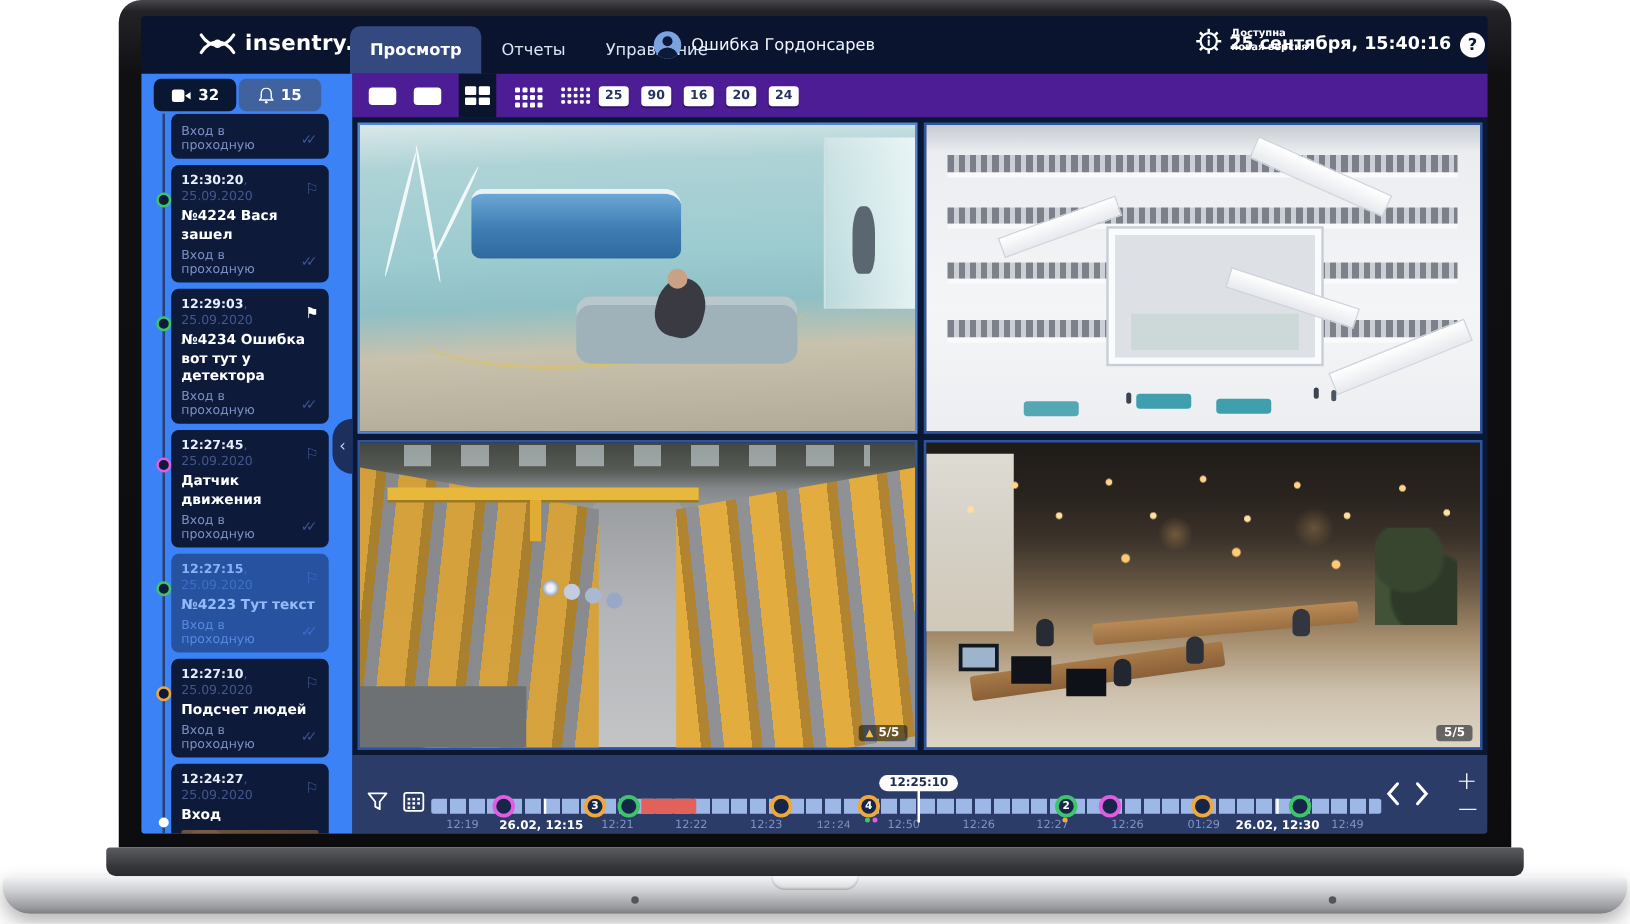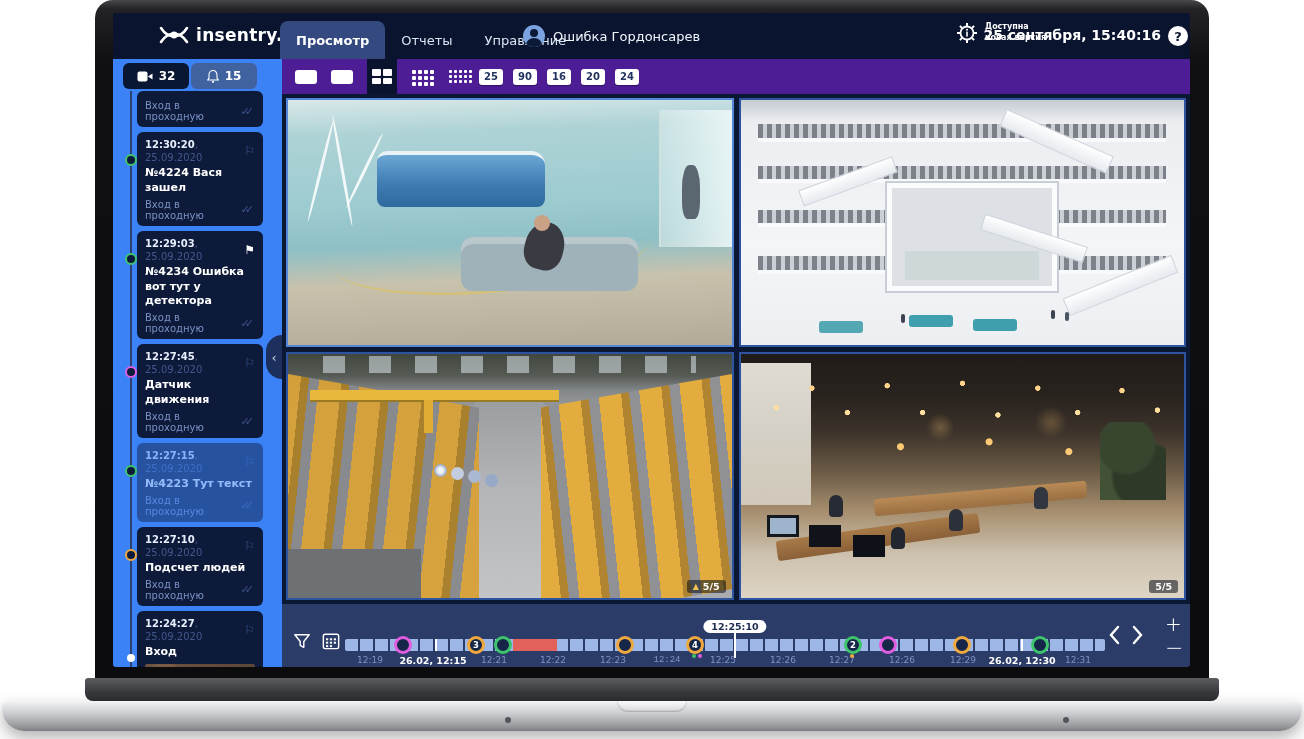--- a/index.html
+++ b/index.html
@@ -437,27 +437,27 @@
               <span class="tl-marker" style="left: 617px; border-color: rgb(239, 168, 61);"></span>
               <span class="tl-marker" style="left: 695px; border-color: rgb(62, 196, 109);"></span>
             </div>
           <div class="ticks" id="ticks">
               <span class="tick" style="left: 25px;">12:19</span>
               <span class="tick bold" style="left: 88px;">26.02, 12:15</span>
               <span class="tick" style="left: 149px;">12:21</span>
               <span class="tick" style="left: 208px;">12:22</span>
               <span class="tick" style="left: 268px;">12:23</span>
               <span class="tick" style="left: 322px; font-family: Liberation Mono, monospace;">12:24</span>
-              <span class="tick" style="left: 378px;">12:25</span>
+              <span class="tick" style="left: 378px;">12:50</span>
               <span class="tick" style="left: 438px;">12:26</span>
               <span class="tick" style="left: 497px;">12:27</span>
               <span class="tick" style="left: 557px;">12:26</span>
-              <span class="tick" style="left: 618px;">12:29</span>
+              <span class="tick" style="left: 618px;">01:29</span>
               <span class="tick bold" style="left: 677px;">26.02, 12:30</span>
-              <span class="tick" style="left: 733px;">12:31</span>
+              <span class="tick" style="left: 733px;">12:49</span>
             </div>
           <div class="tl-nav">
             <svg width="12" height="20" viewBox="0 0 12 20">
               <path d="M10 2 L3 10 L10 18" stroke="#fff" stroke-width="2.4" fill="none" stroke-linecap="round"></path>
             </svg>
             <svg width="12" height="20" viewBox="0 0 12 20">
               <path d="M2 2 L9 10 L2 18" stroke="#fff" stroke-width="2.4" fill="none" stroke-linecap="round"></path>
             </svg>
           </div>
           <span class="tl-plus">+</span>

